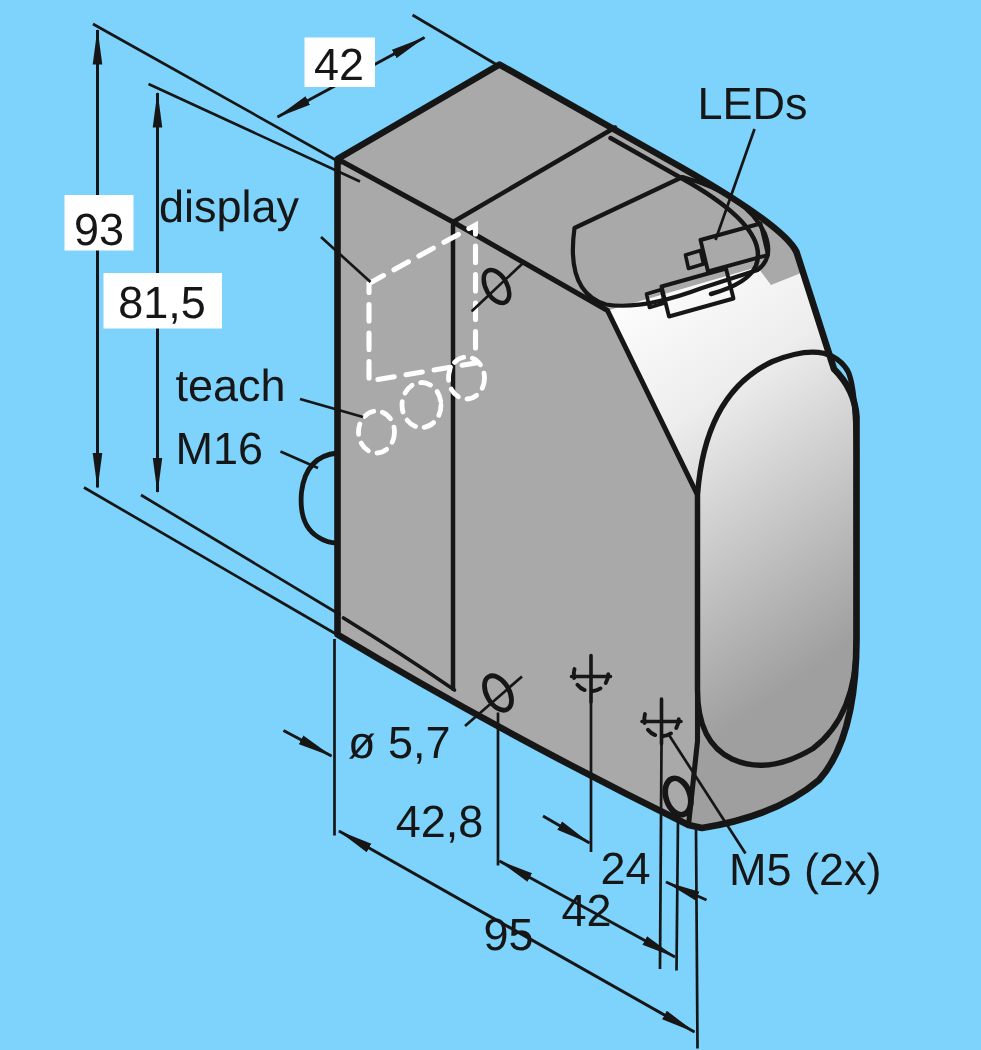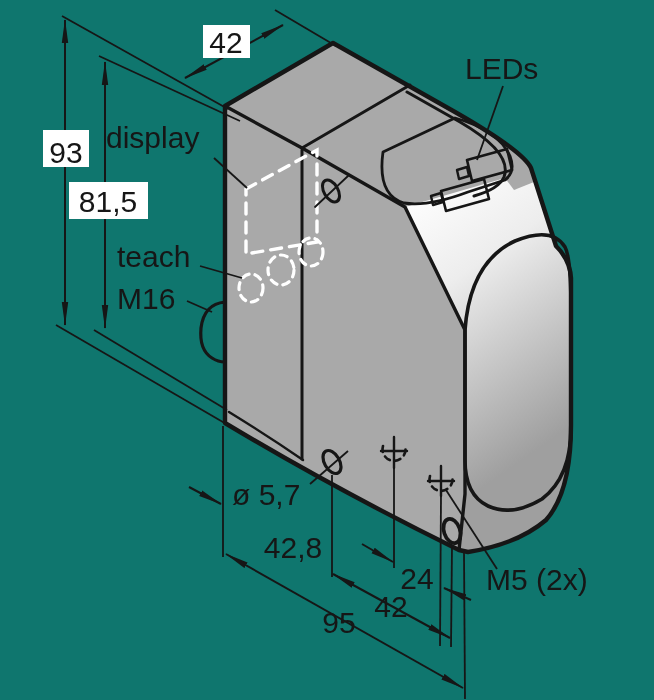--- a/index.html
+++ b/index.html
@@ -1,16 +1,16 @@
 <!DOCTYPE html>
 <html><head>
 <meta charset="utf-8">
 <style>
   html,body{margin:0;padding:0;background:#ffffff;}
-  .stage{width:654px;height:700px;position:relative;background:#0f766e;overflow:hidden;}
+  .stage{width:654px;height:700px;position:relative;background:#7dd3fc;overflow:hidden;}
   svg{display:block;}
   text{font-family:"Liberation Sans","DejaVu Sans",sans-serif;font-size:30px;fill:#161616;}
   .edge{stroke:#161616;fill:none;stroke-linecap:round;stroke-linejoin:round;}
   .dim{stroke:#161616;stroke-width:2;fill:none;}
   .ext{stroke:#161616;stroke-width:1.8;fill:none;}
   .hidden-white{stroke:#ffffff;fill:none;stroke-linecap:round;}
 </style>
 </head>
 <body>
 

